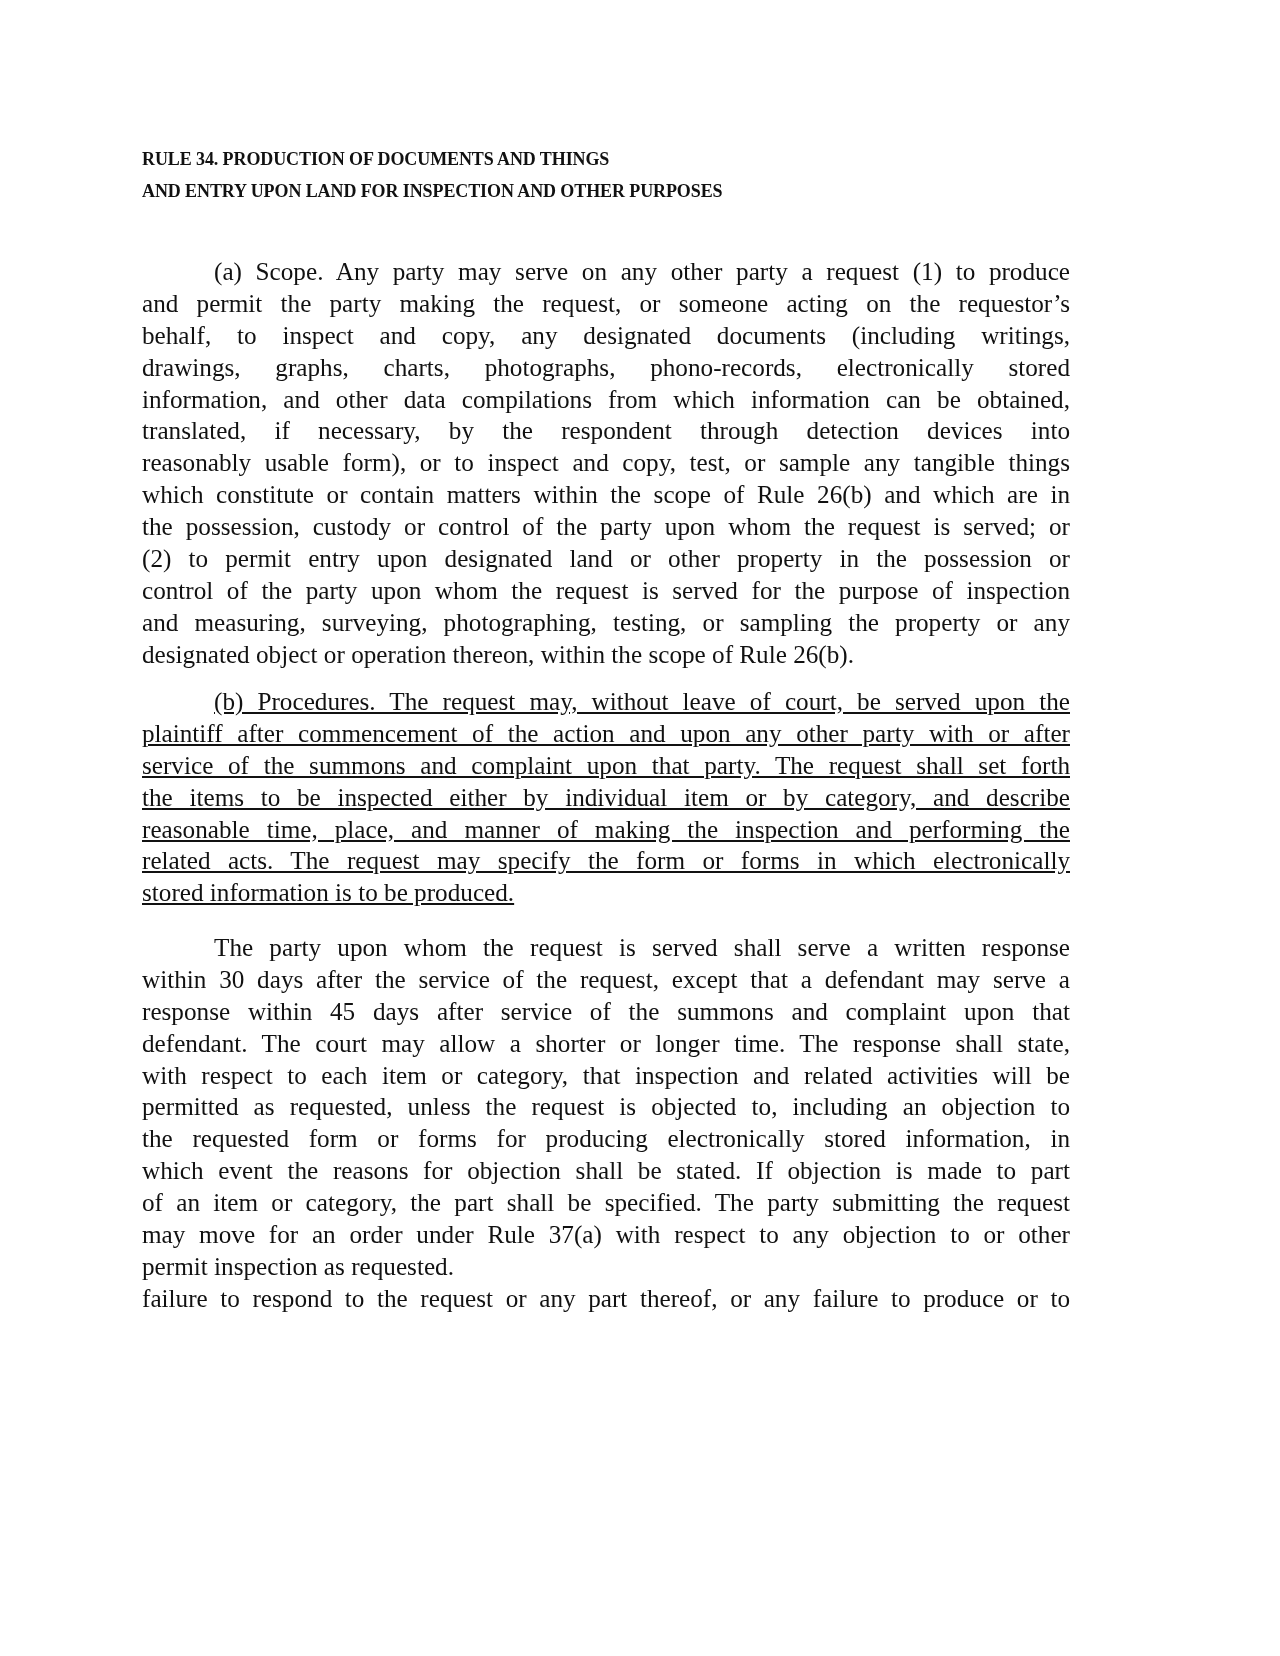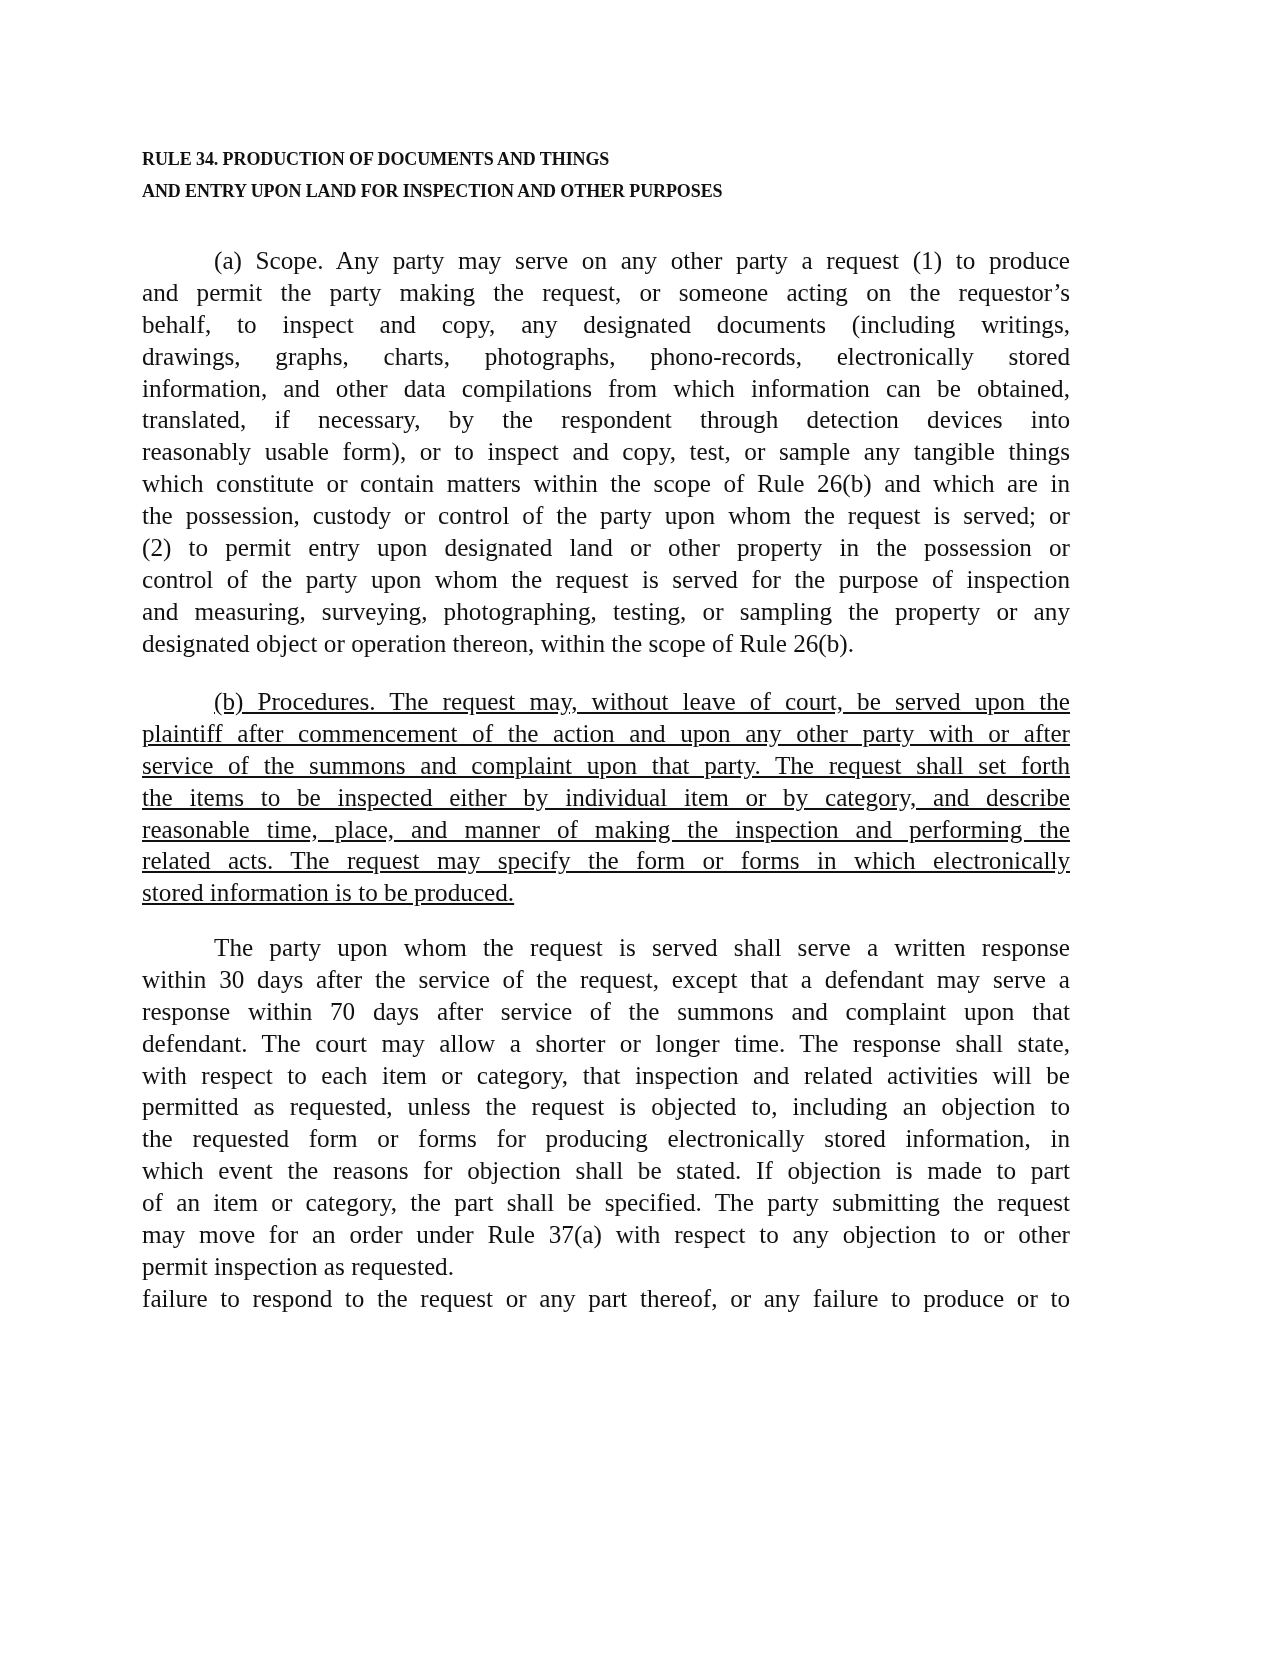--- a/index.html
+++ b/index.html
@@ -45,21 +45,21 @@
     text-align: justify;
     text-align-last: justify;
     white-space: nowrap;
     height: 31.9px;
   }
   .line.last {
     text-align-last: left;
     text-align: left;
   }
   .line.indent { padding-left: 72px; }
-  .para-a { top: 245px; }
+  .para-a { top: 256px; }
   .para-b { top: 686px; text-decoration: underline; }
   .para-c { top: 932px; }
 </style>
 </head>
 <body>
 
 <div class="page">
 
   <div class="title title-line1">RULE 34. PRODUCTION OF DOCUMENTS AND THINGS</div>
   <div class="title title-line2">AND ENTRY UPON LAND FOR INSPECTION AND OTHER PURPOSES</div>
@@ -86,21 +86,21 @@
     <span class="line">service of the summons and complaint upon that party. The request shall set forth</span>
     <span class="line">the items to be inspected either by individual item or by category, and describe</span>
     <span class="line">reasonable time, place, and manner of making the inspection and performing the</span>
     <span class="line">related acts.  The request may specify the form or forms in which electronically</span>
     <span class="line last">stored information is to be produced.</span>
   </div>
 
   <div class="para para-c">
     <span class="line indent">The party upon whom the request is served shall serve a written response</span>
     <span class="line">within 30 days after the service of the request, except that a defendant may serve a</span>
-    <span class="line">response within 70 days after service of the summons and complaint upon that</span>
+    <span class="line">response within 45 days after service of the summons and complaint upon that</span>
     <span class="line">defendant.  The court may allow a shorter or longer time.  The response shall state,</span>
     <span class="line">with respect to each item or category, that inspection and related activities will be</span>
     <span class="line">permitted as requested, unless the request is objected to, including an objection to</span>
     <span class="line">the requested form or forms for producing electronically stored information, in</span>
     <span class="line">which event the reasons for objection shall be stated.  If objection is made to part</span>
     <span class="line">of an item or category, the part shall be specified. The party submitting the request</span>
     <span class="line">may move for an order under Rule 37(a) with respect to any objection to or other</span>
     <span class="line last">permit inspection as requested.</span>
     <span class="line">failure to respond to the request or any part thereof, or any failure to produce or to</span>
   </div>

